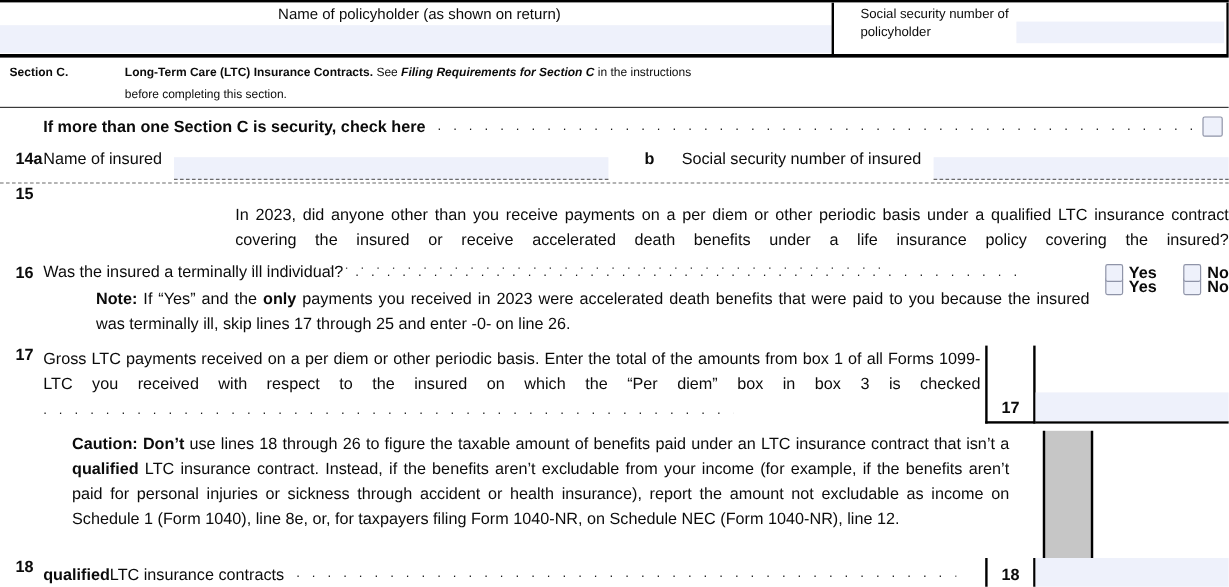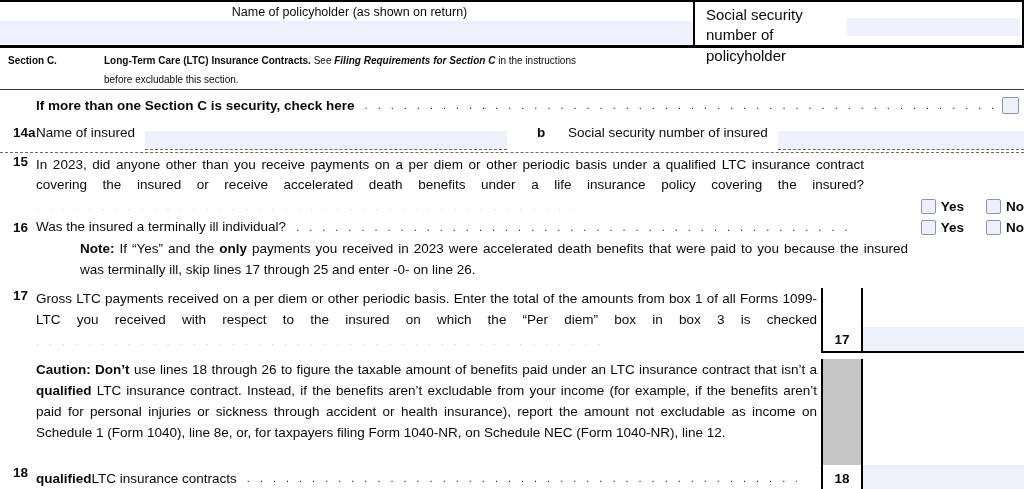--- a/index.html
+++ b/index.html
@@ -6,21 +6,21 @@
   body { font-family: "Liberation Sans", sans-serif; background: #fff; color: #0b0b0b; }
   #page { width: 1024px; height: 489px; border-top: 2px solid #000; overflow: hidden;
           font-size: 13.5px; background: #fff; position: relative; }
 
   
   .row1 { display: flex; height: 46px; border-bottom: 3px solid #000; }
   .r1-left { width: 693px; display: flex; flex-direction: column; }
   .r1-left .lbl { padding: 3px 0 2px 6px; font-size: 12.5px; text-align: center; }
   .fill-band { background: #eef1fb; flex: 1; margin-bottom: 1px; }
   .r1-right { flex: 1; border-left: 2px solid #000; border-right: 2px solid #000; display: flex; }
-  .r1-right .lbl { width: 152px; padding: 3px 4px 0 11px; font-size: 15px; line-height: 1.35; }
+  .r1-right .lbl { width: 152px; padding: 3px 4px 0 22px; font-size: 11px; line-height: 1.35; }
   .ssn-input { flex: 1; height: 18px; background: #eef1fb; align-self: flex-end; margin: 0 2px 9px 0; }
 
   
   .rowSC { height: 42px; border-bottom: 1px solid #3a3a3a; display: flex; padding: 3px 4px 0 8px;
            font-size: 10px; line-height: 19px; }
   .sc-label { font-weight: bold; width: 96px; flex: none; }
   .sc-body b { font-weight: bold; }
   .sc-see-it { font-weight: bold; font-style: italic; }
 
   
@@ -43,41 +43,41 @@
   
   .row14 { height: 33px; display: flex; align-items: baseline; border-bottom: 1px dashed #6a6a6a;
            padding-top: 5px; }
   .dash-input { display: inline-block; height: 19px; background: #eef1fb;
                 border-bottom: 1px dashed #6a6a6a; align-self: flex-end; margin-bottom: 2px; }
   .inp-name { width: 362px; margin-left: 10px; flex: none; }
   .b-num { width: 16px; margin-left: 30px; margin-right: 15px; font-weight: bold; flex: none; }
   .inp-ssn2 { flex: 1; margin-left: 10px; }
 
   
-  .row15 { height: 63px; display: flex; align-items: flex-end; padding-top: 1px; }
+  .row15 { height: 63px; display: flex; align-items: flex-end; padding-top: 1px; flex-direction: column; }
   .qtext { width: 828px; flex: none; text-align: justify; line-height: 20.5px; }
   .row15 .yn { align-self: flex-end; margin-bottom: 2px; }
   .row16 { height: 22px; display: flex; align-items: center; }
   .row16 .qtext { display: flex; align-items: center; }
   .row16 .qt { white-space: nowrap; }
   .rowNote { height: 48px; display: flex; }
   .rowNote .qtext { line-height: 21px; margin-left: 44px; }
 
   
   .txtcol { width: 785px; flex: none; text-align: justify; line-height: 21px; padding-right: 4px; }
   .linebox { width: 42px; flex: none; border-left: 2px solid #000; border-right: 2px solid #000;
              display: flex; justify-content: center; font-weight: bold; }
   .entry { flex: 1; position: relative; }
 
   .row17 { height: 67px; display: flex; padding-top: 2px; }
   .row17 .linebox { align-items: flex-end; padding-bottom: 4px; border-bottom: 2px solid #000; }
   .row17 .entry { border-bottom: 2px solid #000; }
   .amt-field { position: absolute; bottom: 0; left: 0; right: 0; height: 24px; background: #eef1fb; }
 
-  .rowCaution { height: 112px; display: flex; padding-top: 6px; }
+  .rowCaution { height: 112px; display: flex; padding-top: 6px; gap: 24px; }
   .rowCaution .txtcol { line-height: 21px; }
   .rowCaution .linebox { background: #c6c6c6; }
 
   .row18 { height: 26px; display: flex; }
   .row18 .t18 { width: 785px; flex: none; display: flex; align-items: center; }
   .row18 .t18 .leader { margin-right: 24px; }
   .row18 .linebox { align-items: center; }
   .row18 .entry { background: #eef1fb; }
 
   b { font-weight: bold; }
@@ -95,21 +95,21 @@
     <div class="r1-right">
       <div class="lbl">Social security number of policyholder</div>
       <div class="ssn-input"></div>
     </div>
   </div>
 
   <div class="rowSC">
     <div class="sc-label">Section C.</div>
     <div class="sc-body">
       <b>Long-Term Care (LTC) Insurance Contracts.</b><span> See </span><span class="sc-see-it">Filing Requirements for Section C</span><span> in the instructions</span>
-      <div>before excludable this section.</div>
+      <div>before completing this section.</div>
     </div>
   </div>
 
   <div class="rowCheck">
     <div class="num"></div>
     <span class="txt">If more than one Section C is security, check here</span>
     <span class="leader grow">................................................................................</span>
     <span class="checkbox"></span>
   </div>
 

